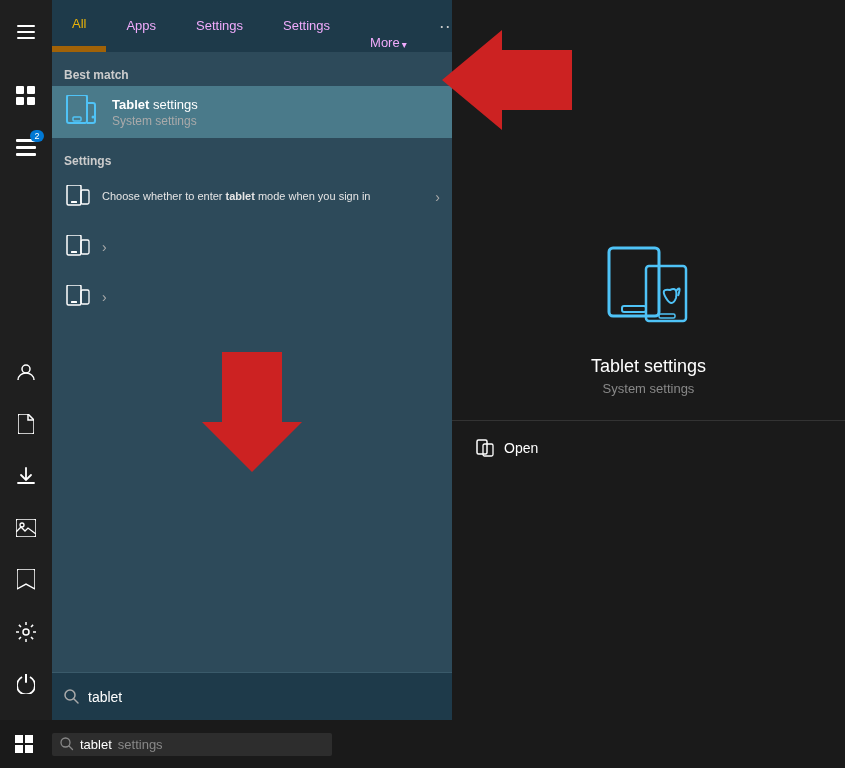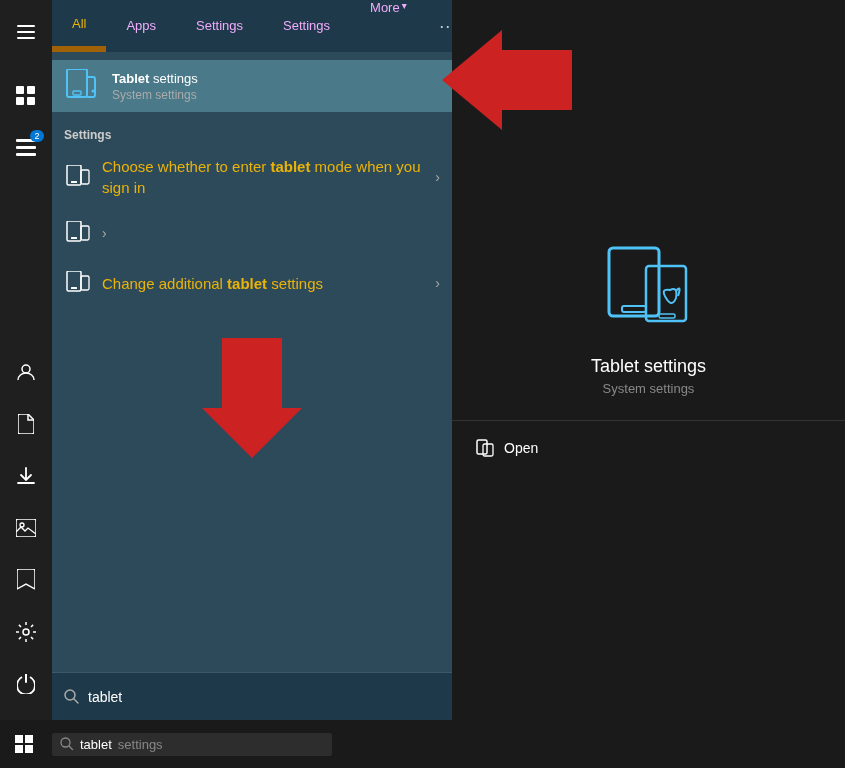--- a/index.html
+++ b/index.html
@@ -19,21 +19,21 @@
     .sidebar-icon .badge { position: absolute; top: 6px; right: 6px; background: #0078d4; color: white; font-size: 9px; border-radius: 8px; padding: 1px 4px; min-width: 14px; text-align: center; }
     .sidebar-bottom { margin-top: auto; }
 
     
     .search-panel { width: 400px; background: #2d4a5a; display: flex; flex-direction: column; }
 
     
     .tabs { display: flex; background: #1e3a4a; height: 52px; align-items: flex-end; }
     .tab { padding: 0 20px; height: 52px; display: flex; align-items: center; color: #f0abfc; font-size: 13px; cursor: pointer; border-bottom: 2px solid transparent; }
     .tab.active { color: #eab308; border-bottom: 6px solid #a16207; }
-    .tab-more { display: flex; align-items: flex-start; }
+    .tab-more { display: flex; align-items: flex-end; }
     .tab-dots { color: #ccc; font-size: 18px; margin-left: auto; display: flex; align-items: center; padding: 0 12px; height: 52px; cursor: pointer; }
     .tab-close { color: #ccc; font-size: 16px; padding: 0 12px; height: 52px; display: flex; align-items: center; cursor: pointer; }
 
     
     .results { flex: 1; overflow-y: auto; padding: 8px 0; }
     .section-label { color: #ccc; font-size: 12px; font-weight: 600; padding: 8px 12px 4px; }
     
     .result-item { display: flex; align-items: center; padding: 8px 12px; cursor: pointer; min-height: 52px; }
     .result-item.selected { background: #4a7a8a; }
     
@@ -54,21 +54,21 @@
     .preview-icon { margin-bottom: 16px; }
     .preview-title { color: white; font-size: 18px; font-weight: 400; margin-bottom: 4px; }
     .preview-subtitle { color: #888; font-size: 13px; }
     .preview-divider { width: 100%; height: 1px; background: #333; margin: 24px 0 0; }
     .preview-actions { width: 100%; padding: 12px 24px; }
     .preview-open { display: flex; align-items: center; gap: 10px; color: white; font-size: 14px; cursor: pointer; padding: 6px 0; }
 
     
     .settings-item { display: flex; align-items: center; padding: 10px 12px; cursor: pointer; min-height: 50px; }
     .settings-icon { width: 28px; height: 28px; display: flex; align-items: center; justify-content: center; margin-right: 10px; flex-shrink: 0; }
-    .settings-text { flex: 1; color: #eab308; font-size: 15px; line-height: 1.4; }
+    .settings-text { flex: 1; color: #e5e5e5; font-size: 11px; line-height: 1.4; }
     .settings-text b { font-weight: 700; }
     .settings-arrow { color: #aaa; font-size: 14px; }
 
     
     .win-logo { display: grid; grid-template-columns: 1fr 1fr; gap: 2px; width: 18px; height: 18px; }
     .win-logo-cell { background: white; }
   </style>
 </head>
 <body>
 
@@ -156,20 +156,21 @@
         <span>More</span>
         <span style="font-size:10px; margin-left:2px;">▾</span>
       </div>
       <div style="flex:1;"></div>
       <div class="tab-dots">···</div>
       <div class="tab-close">✕</div>
     </div>
 
     <div class="results">
 
+      <div class="section-label">Best match</div>
 
       <div class="result-item selected">
         <div class="result-icon">
           <svg width="34" height="34" viewBox="0 0 34 34" fill="none">
             <rect x="2" y="0" width="20" height="28" rx="2" stroke="#4fc3f7" stroke-width="2" fill="none"></rect>
             <rect x="8" y="22" width="8" height="4" rx="1" stroke="#4fc3f7" stroke-width="1.5" fill="none"></rect>
             <path d="M22 8h6a2 2 0 012 2v16a2 2 0 01-2 2h-6" stroke="#4fc3f7" stroke-width="2" fill="none"></path>
             <circle cx="28" cy="22" r="1.5" fill="#4fc3f7"></circle>
           </svg>
         </div>
@@ -210,23 +211,20 @@
       </div>
 
       <div class="settings-item">
         <div class="settings-icon">
           <svg width="24" height="24" viewBox="0 0 24 24" fill="none">
             <rect x="1" y="0" width="14" height="20" rx="1.5" stroke="white" stroke-width="1.5" fill="none"></rect>
             <rect x="5" y="16" width="6" height="2" rx="0.5" fill="white"></rect>
             <rect x="15" y="5" width="8" height="14" rx="1.5" stroke="white" stroke-width="1.3" fill="none"></rect>
           </svg>
         </div>
-        <div class="settings-text">
-          Change additional <b>tablet</b> settings
-        </div>
         <div class="settings-arrow">›</div>
       </div>
 
       <div style="position:relative; height:180px; display:flex; align-items:center; justify-content:center;">
         <svg width="100" height="120" viewBox="0 0 100 120">
           <polygon points="20,0 80,0 80,70 100,70 50,120 0,70 20,70" fill="#cc2222"></polygon>
         </svg>
       </div>
     </div>
 

